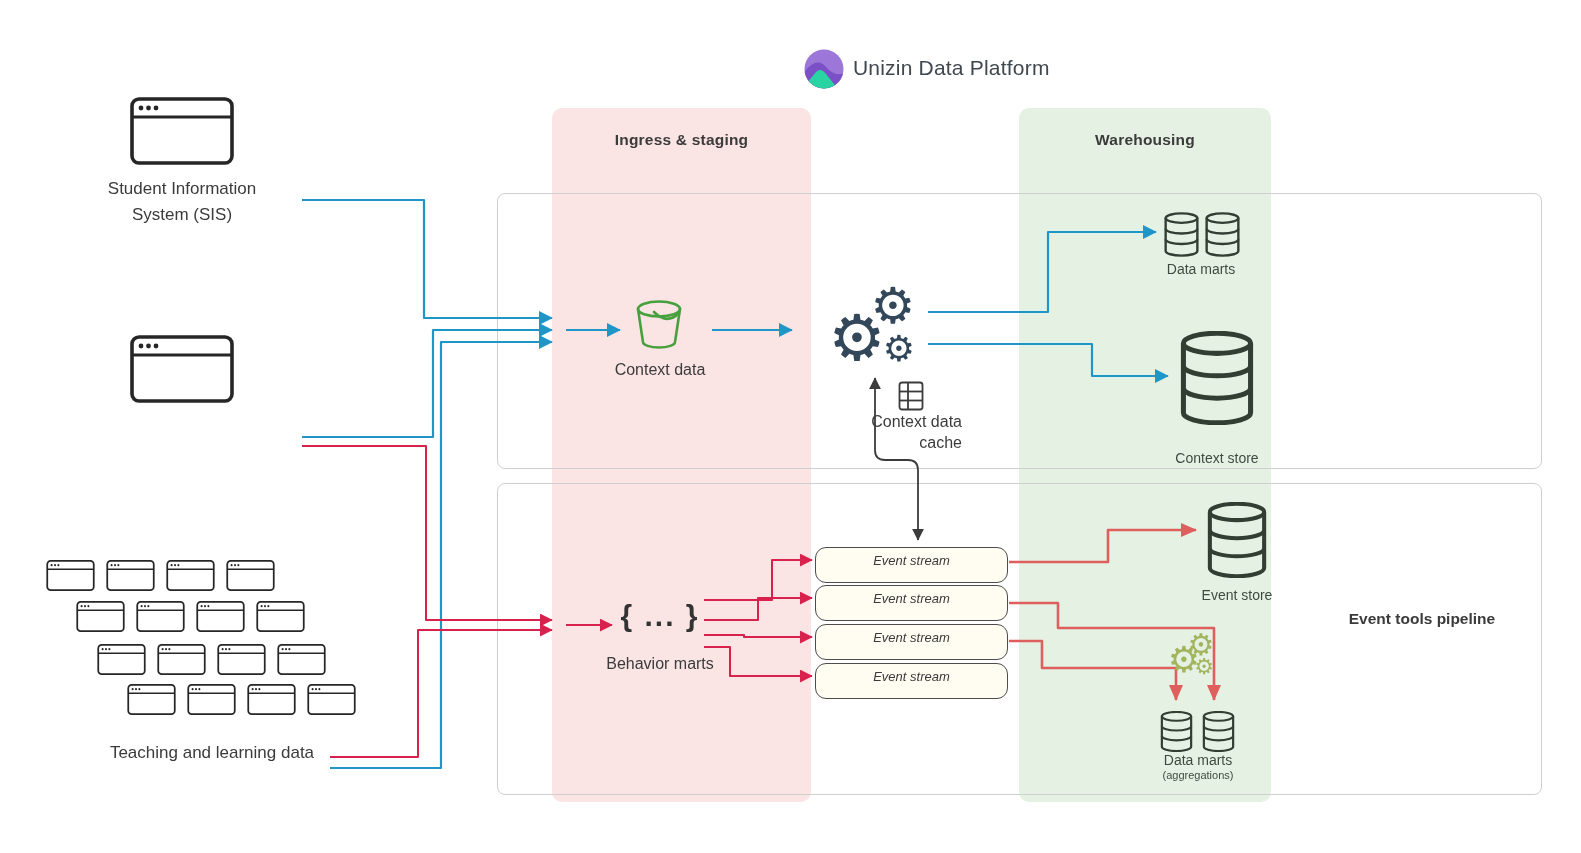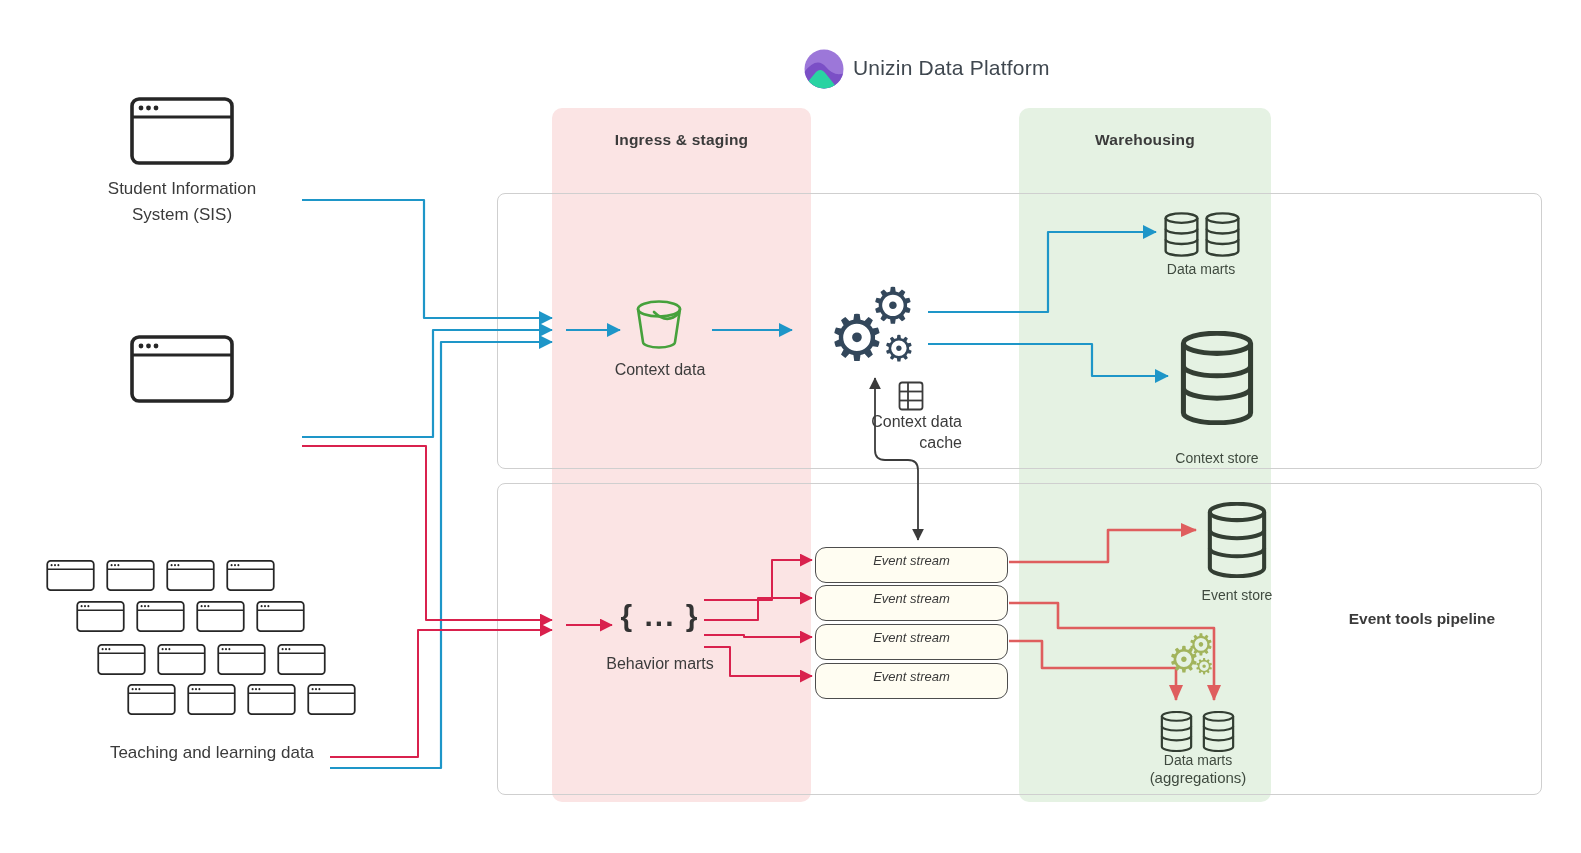--- a/index.html
+++ b/index.html
@@ -18,21 +18,21 @@
   .pipeline-box{position:absolute;left:497px;width:1043px;border:1px solid #cfcfcf;border-radius:8px;background:transparent;}
   .pipeline-box.context{top:193px;height:274px;}
   .pipeline-box.event{top:483px;height:310px;}
   .pipeline-label{position:absolute;width:150px;text-align:center;font-size:15.5px;font-weight:700;line-height:1.4;color:#3b3b3b;}
   
   .brand-title{position:absolute;left:853px;top:56px;font-size:21px;color:#3f474f;letter-spacing:.2px;}
   
   .lbl{position:absolute;text-align:center;font-size:17px;line-height:1.55;color:#3b3b3b;}
   .lbl-sm{position:absolute;text-align:center;font-size:14px;line-height:1.4;color:#3f4a3f;}
   .lbl-xs{position:absolute;text-align:right;font-size:16px;line-height:1.3;color:#3b3b3b;}
-  .lbl-xxs{position:absolute;text-align:center;font-size:15px;line-height:1.2;color:#3f4a3f;}
+  .lbl-xxs{position:absolute;text-align:center;font-size:11px;line-height:1.2;color:#3f4a3f;}
   .lbl-md{position:absolute;text-align:center;font-size:16px;color:#3b3b3b;}
   
   .stream{
     position:absolute;left:815px;width:193px;height:36px;
     background:#fffdf2;border:1.4px solid #4d4d4d;border-radius:11px;
     text-align:center;line-height:26px;font-size:13px;font-style:italic;color:#3a3a3a;box-sizing:border-box;
   }
   
   .braces{position:absolute;left:600px;top:594px;width:120px;text-align:center;
     font-size:30px;font-weight:600;letter-spacing:2px;color:#333;line-height:44px;}

